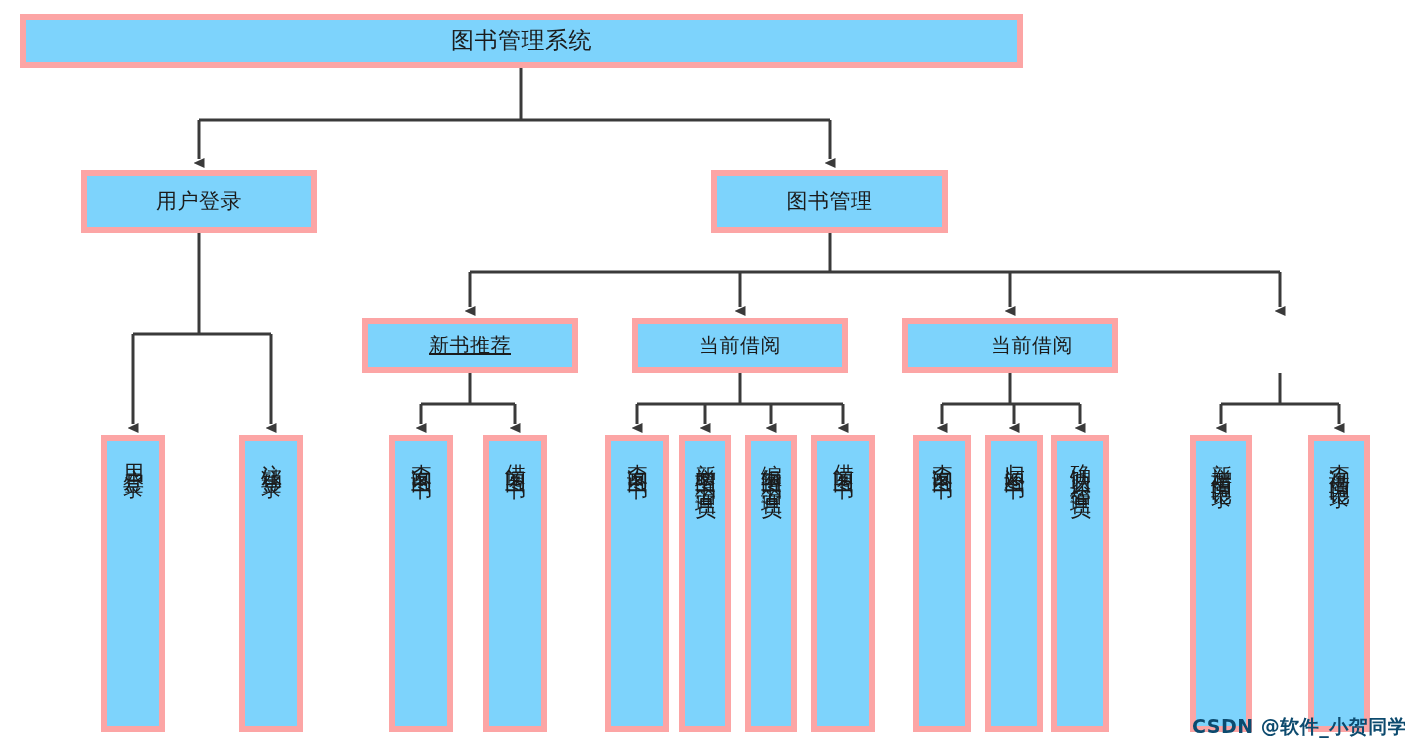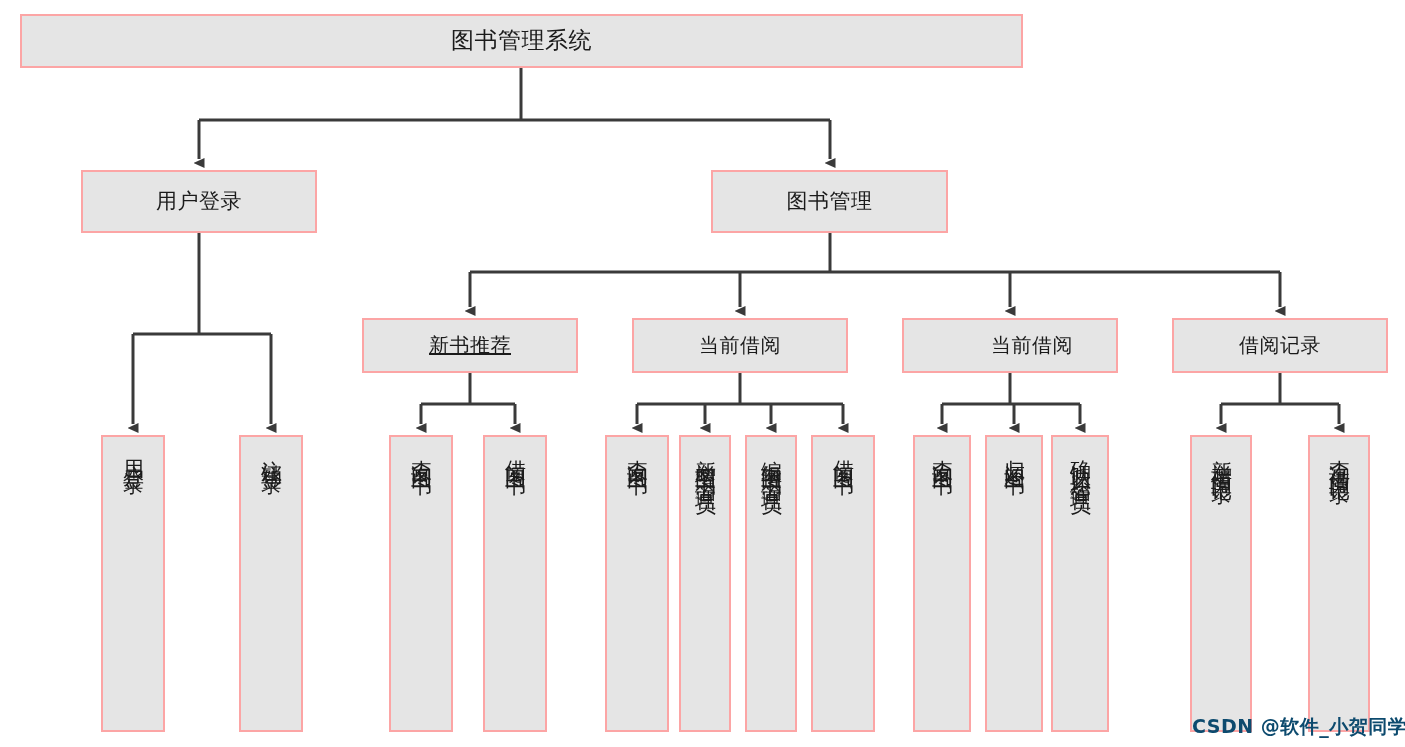--- a/index.html
+++ b/index.html
@@ -22,22 +22,22 @@
     position: absolute;
     left: 0;
     top: 0;
     width: 1405px;
     height: 747px;
     pointer-events: none;
   }
   .node {
     position: absolute;
     box-sizing: border-box;
-    background: #e5e5e5;
-    border: 2px solid #fca5a5;
+    background: #7dd3fc;
+    border: 6px solid #fca5a5;
     display: flex;
     align-items: center;
     justify-content: center;
     color: #1b1b1b;
     z-index: 2;
   }
   .node-label {
     display: block;
     text-align: center;
     line-height: 1.12;
@@ -147,23 +147,20 @@
 
   <div class="node lvl3" style="left: 362px; top: 318px; width: 216px; height: 55px; text-decoration: underline;">
     <span class="node-label">新书推荐</span>
   </div>
   <div class="node lvl3" style="left: 632px; top: 318px; width: 216px; height: 55px;">
     <span class="node-label">当前借阅</span>
   </div>
   <div class="node lvl3" style="left: 902px; top: 318px; width: 216px; height: 55px; padding-left: 44px;">
     <span class="node-label">当前借阅</span>
   </div>
-  <div class="node lvl3" style="left: 1172px; top: 318px; width: 216px; height: 55px;">
-    <span class="node-label">借阅记录</span>
-  </div>
 
   <div class="node leaf" style="left: 101px; top: 435px; width: 64px; height: 297px;">
     <span class="node-label">用户登录</span>
   </div>
   <div class="node leaf" style="left: 239px; top: 435px; width: 64px; height: 297px;">
     <span class="node-label">注销登录</span>
   </div>
   <div class="node leaf" style="left: 389px; top: 435px; width: 64px; height: 297px;">
     <span class="node-label">查询图书</span>
   </div>

